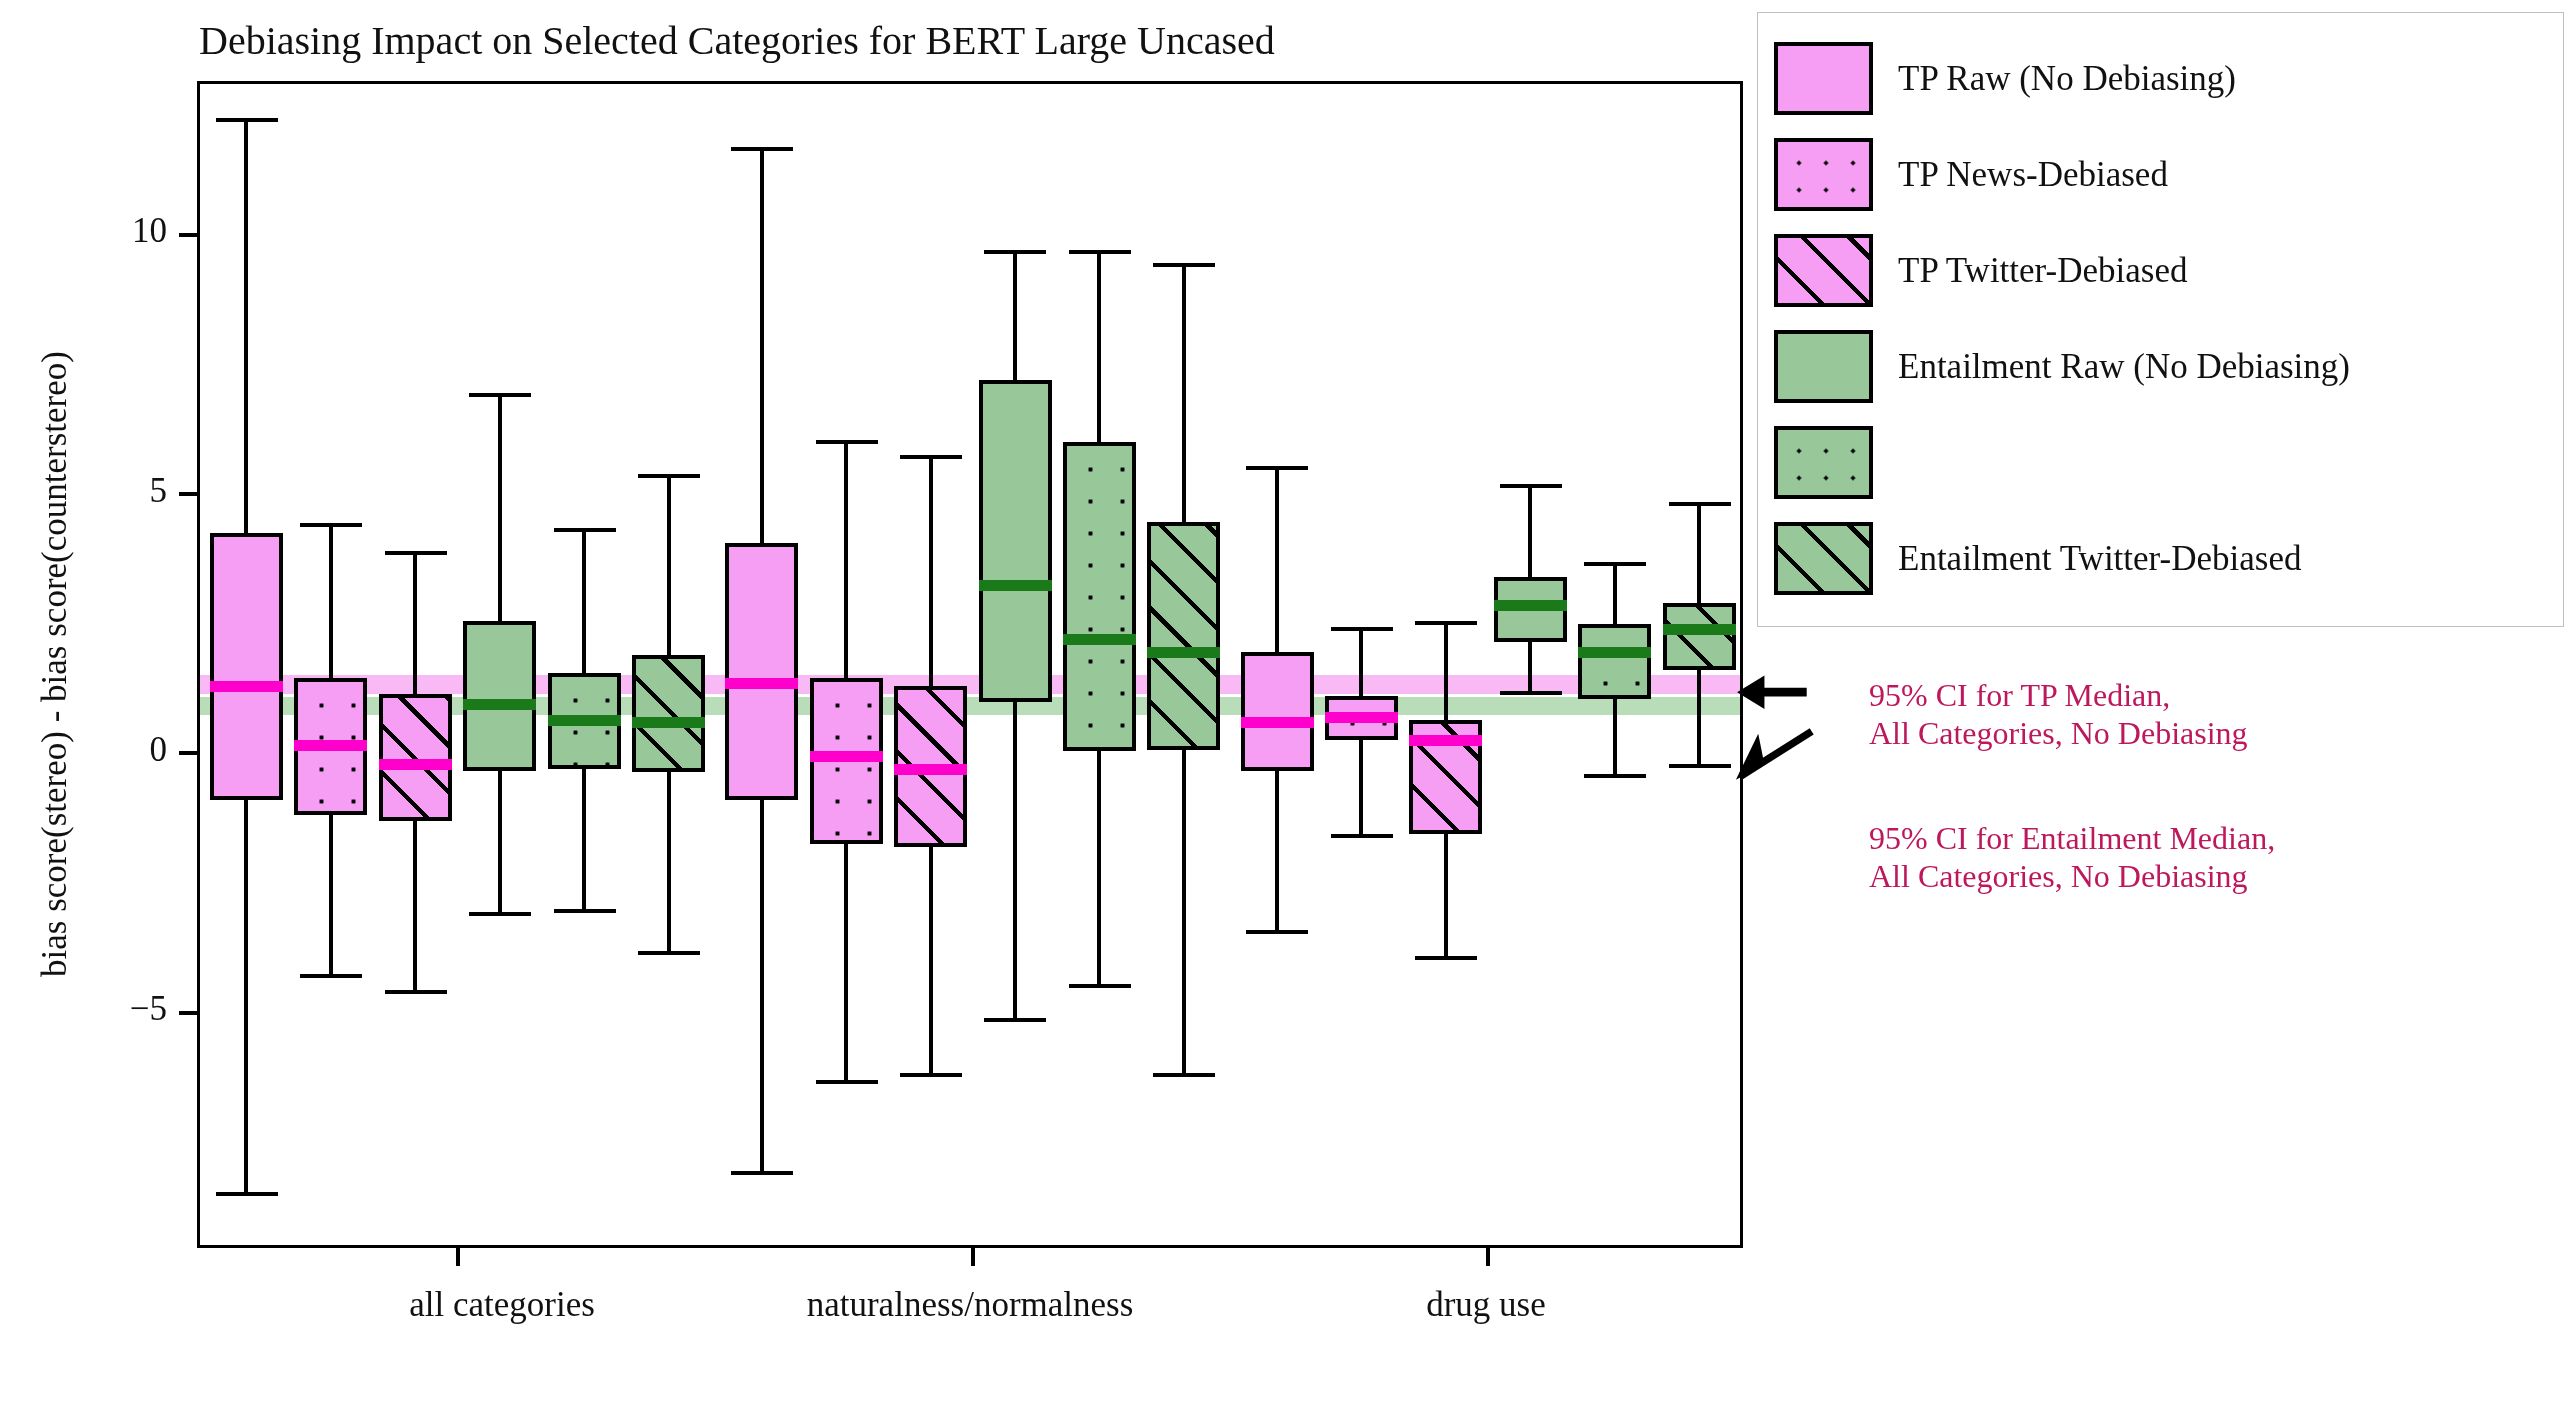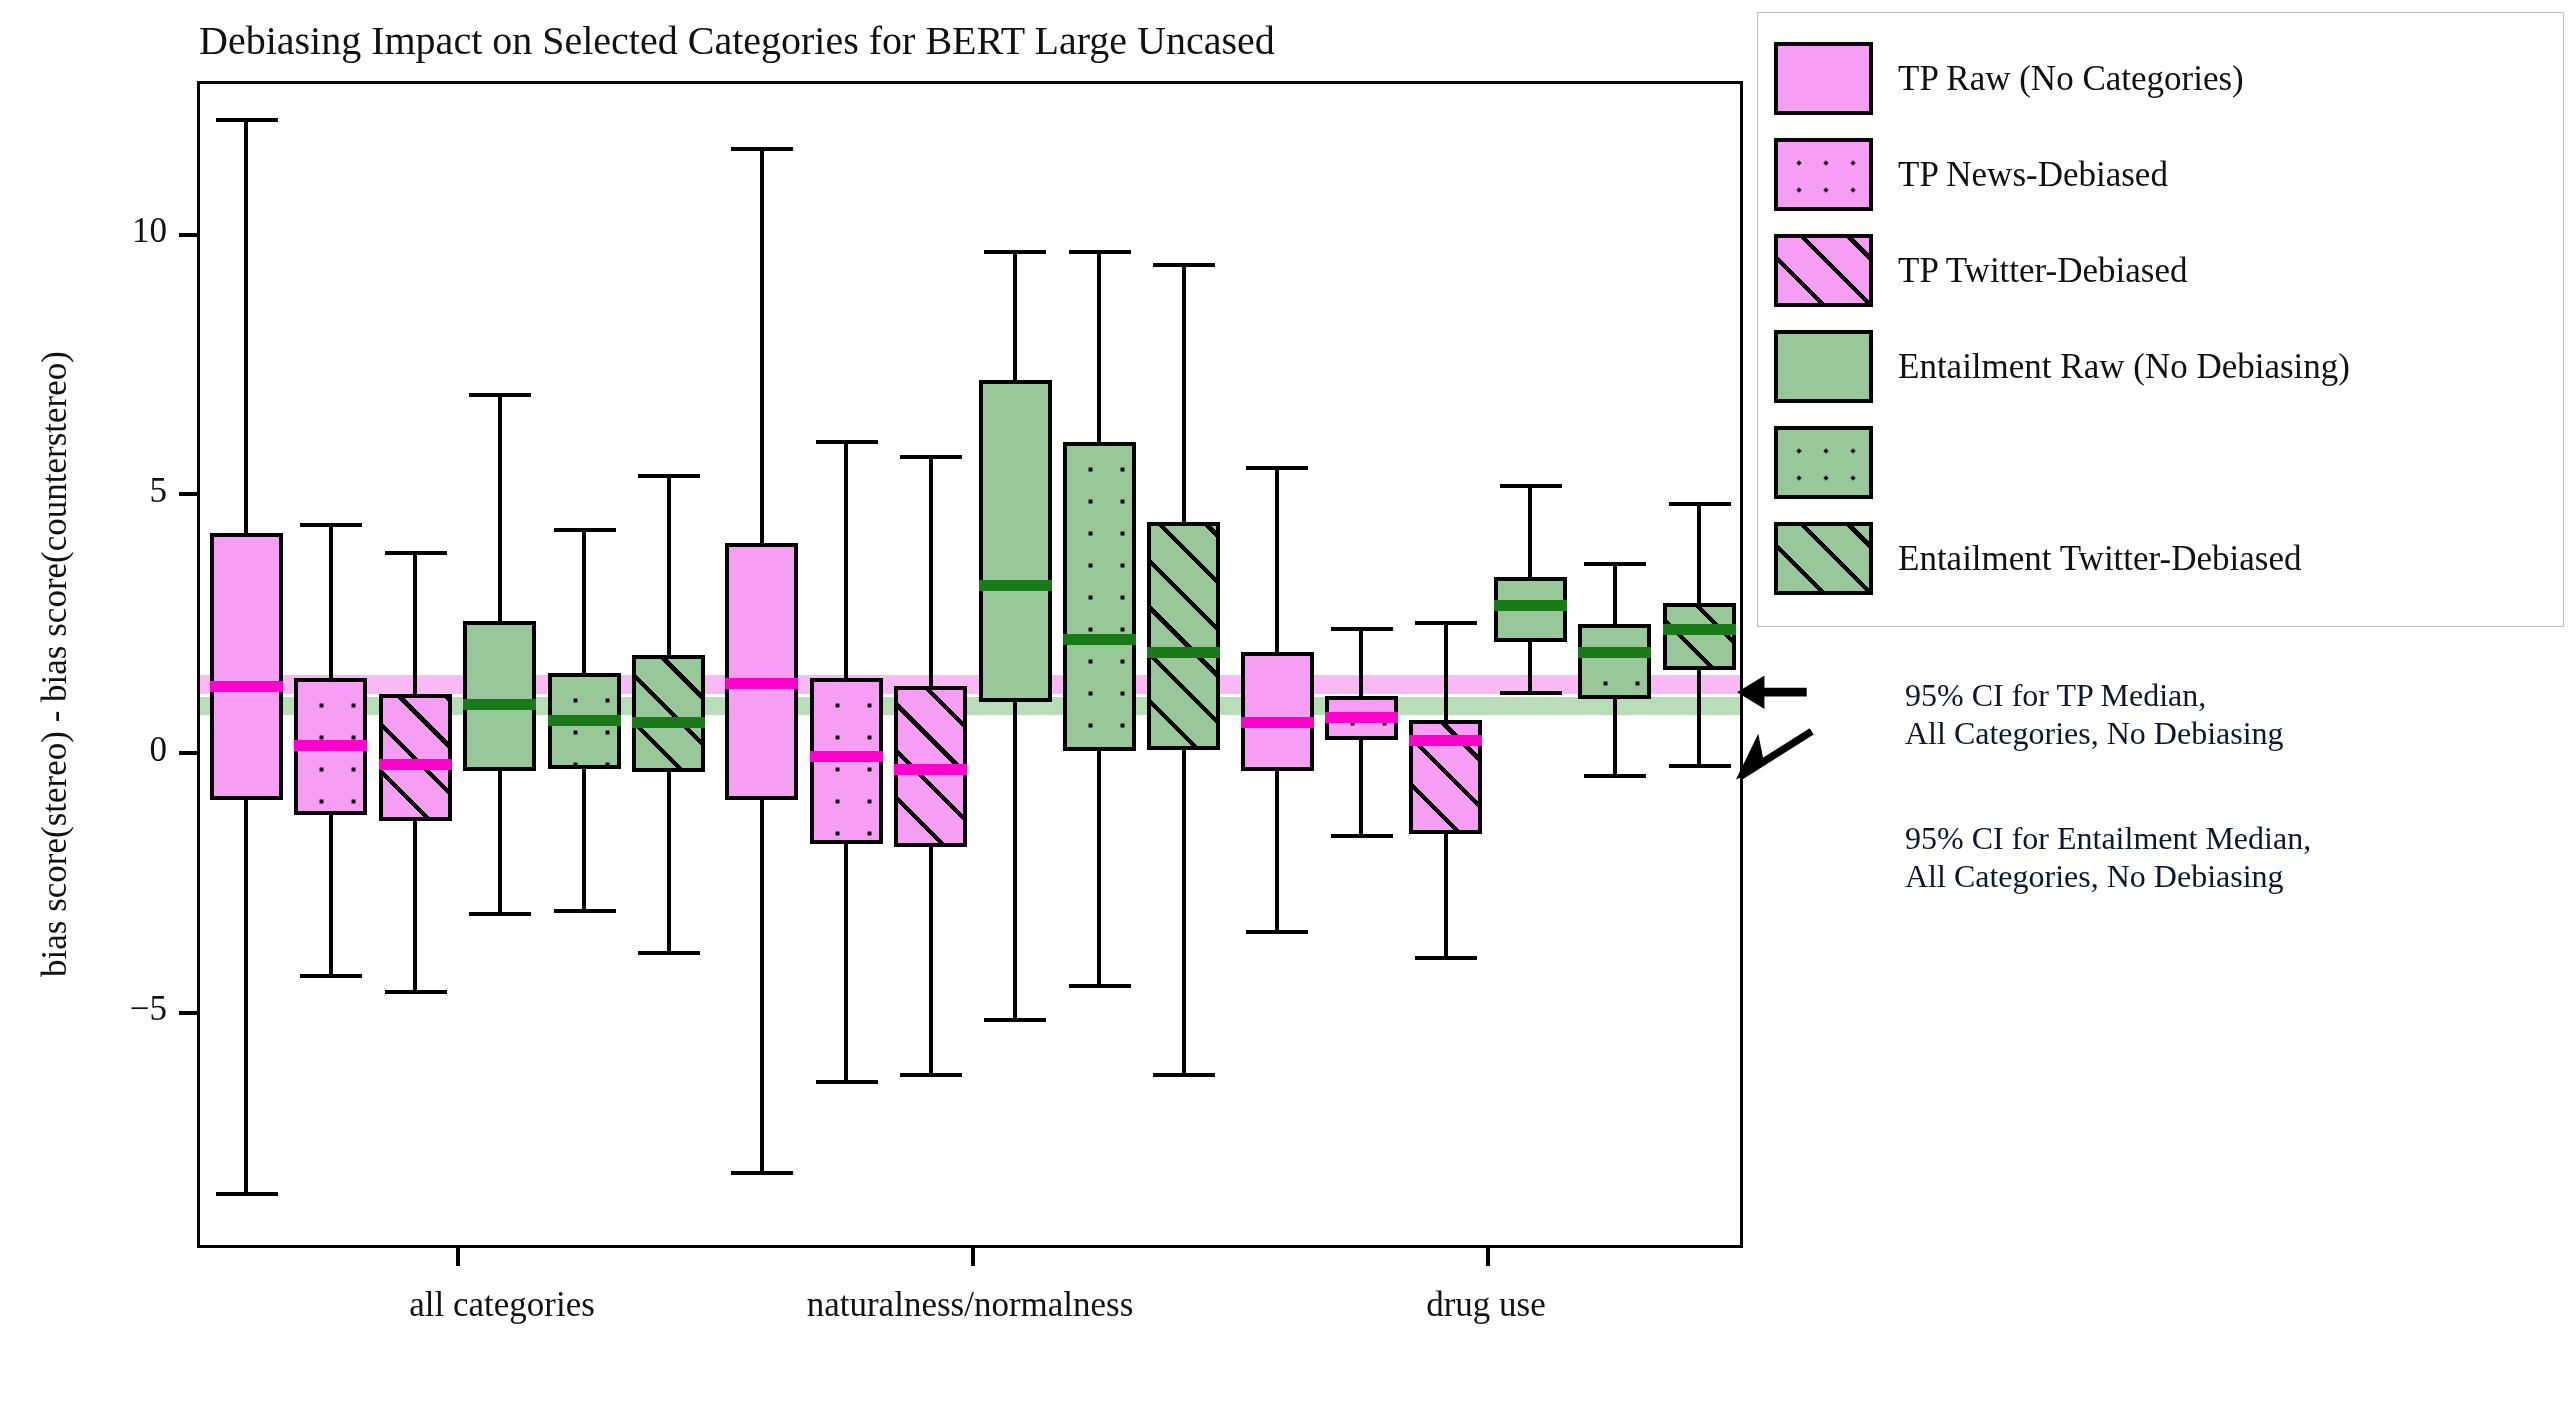--- a/index.html
+++ b/index.html
@@ -69,21 +69,21 @@
     padding:17.4px 16px;
   }
   .legrow{display:flex;align-items:center;height:96px;}
   .legswatch{
     position:relative;width:99px;height:73px;border:4.3px solid #000;
     box-sizing:border-box;flex:0 0 auto;overflow:hidden;
   }
   .legtext{margin-left:25px;font-size:35px;color:#111;white-space:nowrap;}
 
   
-  .annot{position:absolute;font-size:32px;color:#0f172a;line-height:1.18;white-space:pre-line;margin-left:36px;}
+  .annot{position:absolute;font-size:32px;color:#be185d;line-height:1.18;white-space:pre-line;}
   .arrowsvg{position:absolute;}
 </style>
 </head>
 <body>
 
 <div id="fig">
 
   <div class="title">Debiasing Impact on Selected Categories for BERT Large Uncased</div>
 
   <div class="axes" id="axes">
@@ -263,21 +263,21 @@
     </div>
 
   <div id="ytitlewrap">
     <div class="ytitle" id="ytitle" style="left: 55px; top: 664px; position: absolute;">bias score(stereo) - bias score(counterstereo)</div>
   </div>
 
   <div class="legend">
     <div id="legrows">
         <div class="legrow">
           <div class="legswatch" style="background: rgb(246, 158, 244);"></div>
-          <div class="legtext">TP Raw (No Categories)</div>
+          <div class="legtext">TP Raw (No Debiasing)</div>
         </div>
         <div class="legrow">
           <div class="legswatch" style="background: rgb(246, 158, 244);">
             <div class="hatch-dots" style="background-size: 27px 27px;"></div>
           </div>
           <div class="legtext">TP News-Debiased</div>
         </div>
         <div class="legrow">
           <div class="legswatch" style="background: rgb(246, 158, 244);">
             <div class="hatch-diag"></div>

